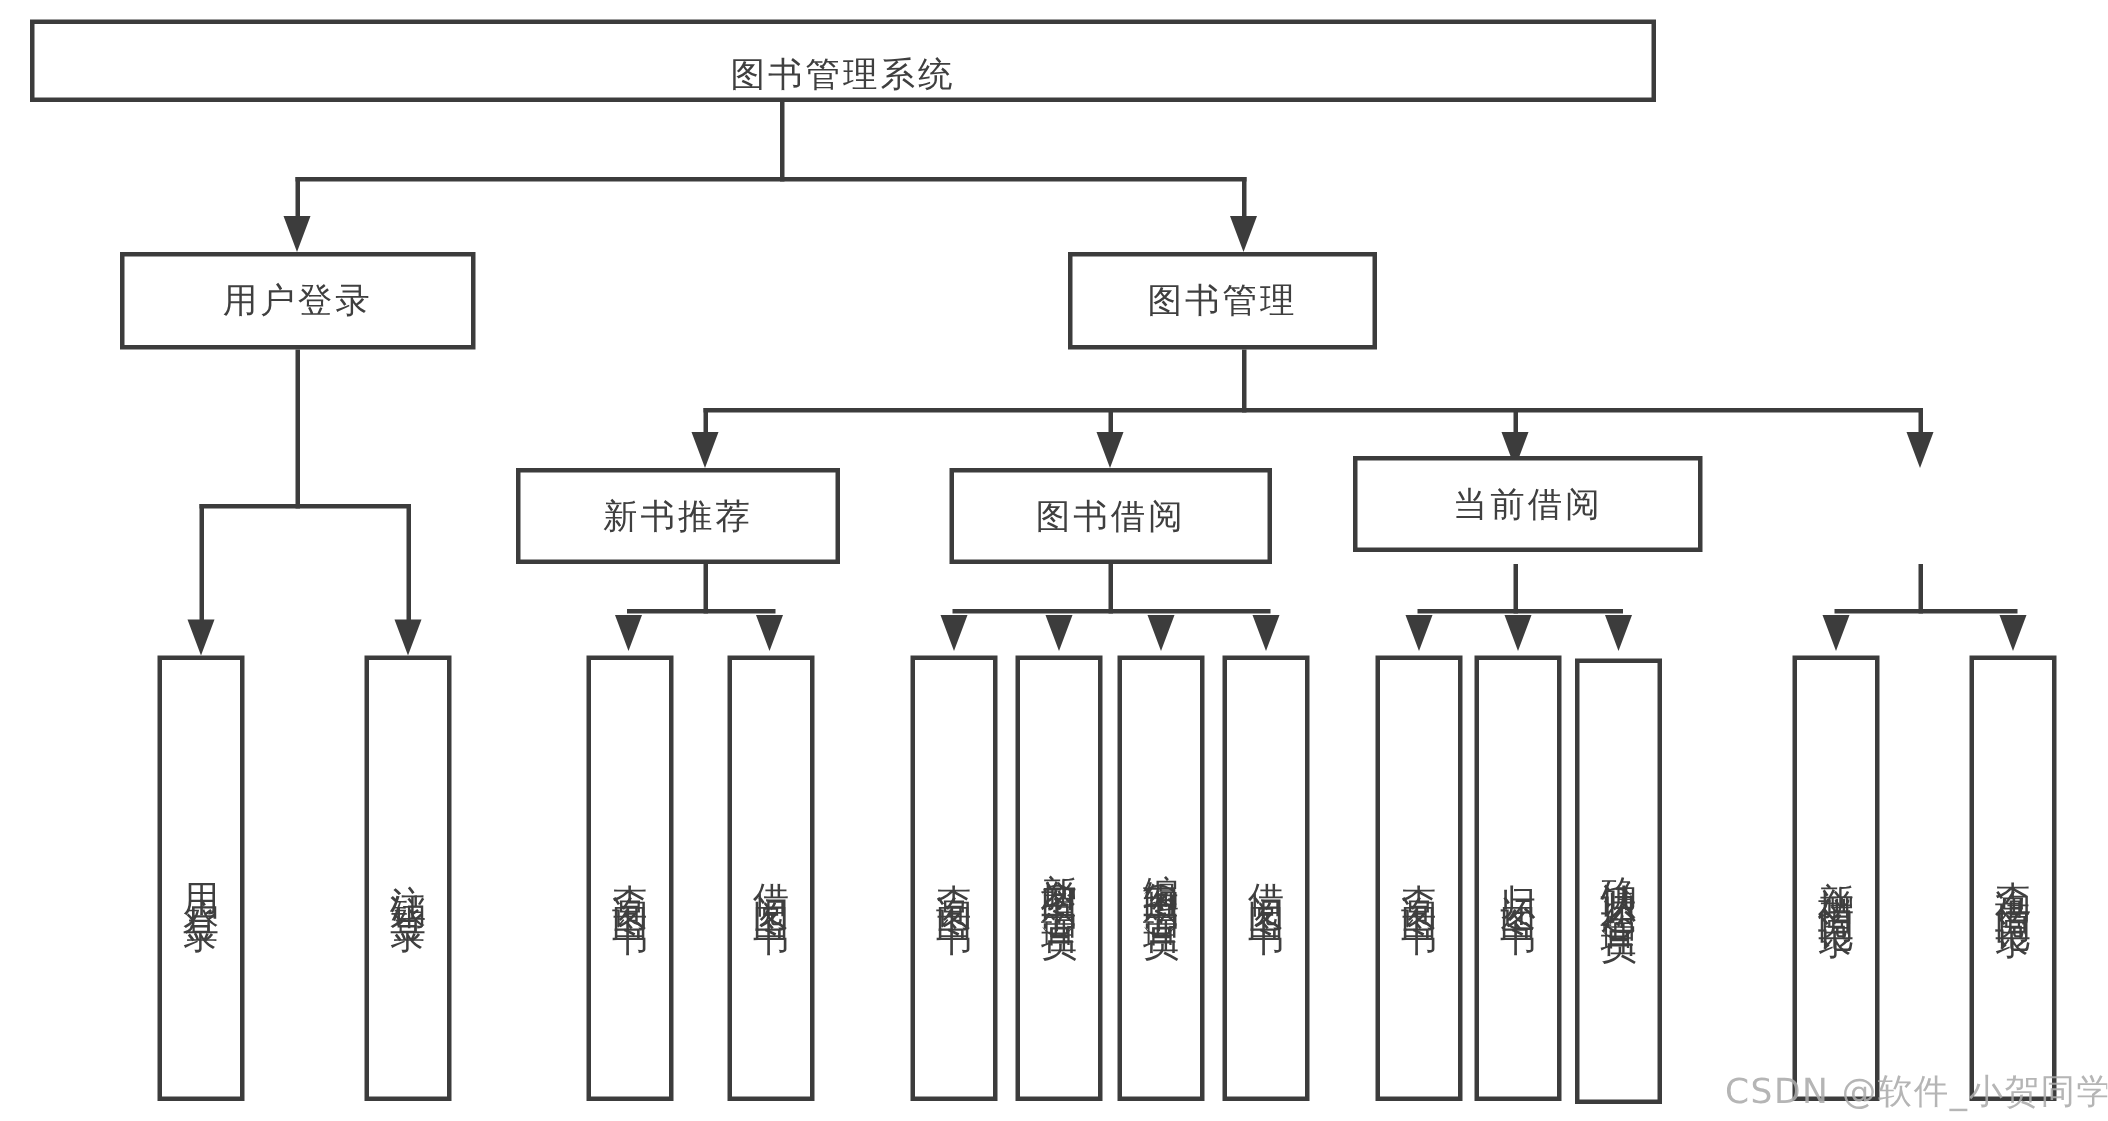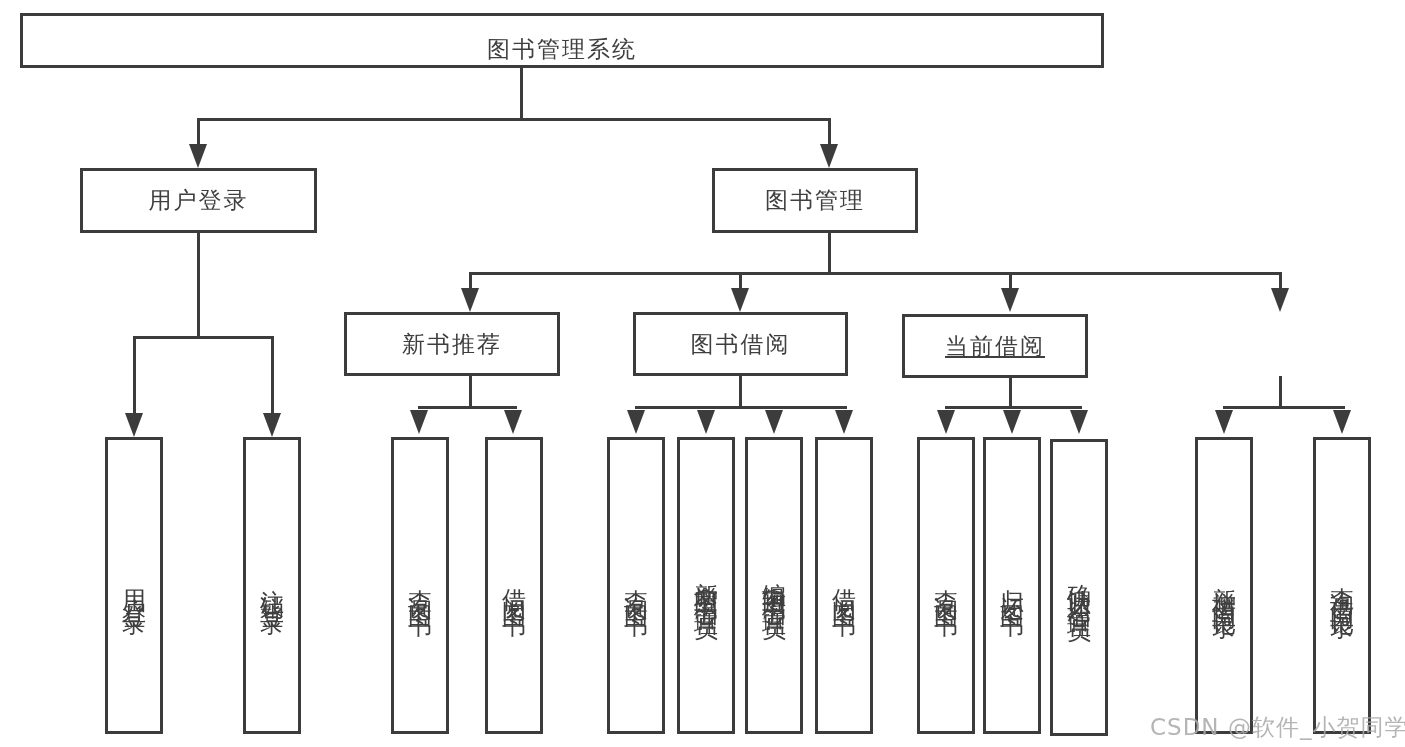--- a/index.html
+++ b/index.html
@@ -92,21 +92,21 @@
   <div class="arrow" style="left:1001px; top:288px;"></div>
   <div class="line vline" style="left:1279px; top:272px; height:20px;"></div>
   <div class="arrow" style="left:1271px; top:288px;"></div>
 
   <div class="node hnode" style="left:344px; top:312px; width:216px; height:64px;">
     <span>新书推荐</span>
   </div>
   <div class="node hnode" style="left:633px; top:312px; width:215px; height:64px;">
     <span>图书借阅</span>
   </div>
-  <div class="node hnode" style="left:902px; top:314px; width:186px; height:64px;text-decoration:underline;">
+  <div class="node hnode" style="left:902px; top:304px; width:233px; height:64px;">
     <span>当前借阅</span>
   </div>
 
   <div class="line vline" style="left:469px; top:376px; height:33px;"></div>
   <div class="line hline" style="left:418px; top:406px; width:99px;"></div>
   <div class="arrow" style="left:410px; top:410px;"></div>
   <div class="arrow" style="left:504px; top:410px;"></div>
 
   <div class="line vline" style="left:739px; top:376px; height:33px;"></div>
   <div class="line hline" style="left:635px; top:406px; width:212px;"></div>

